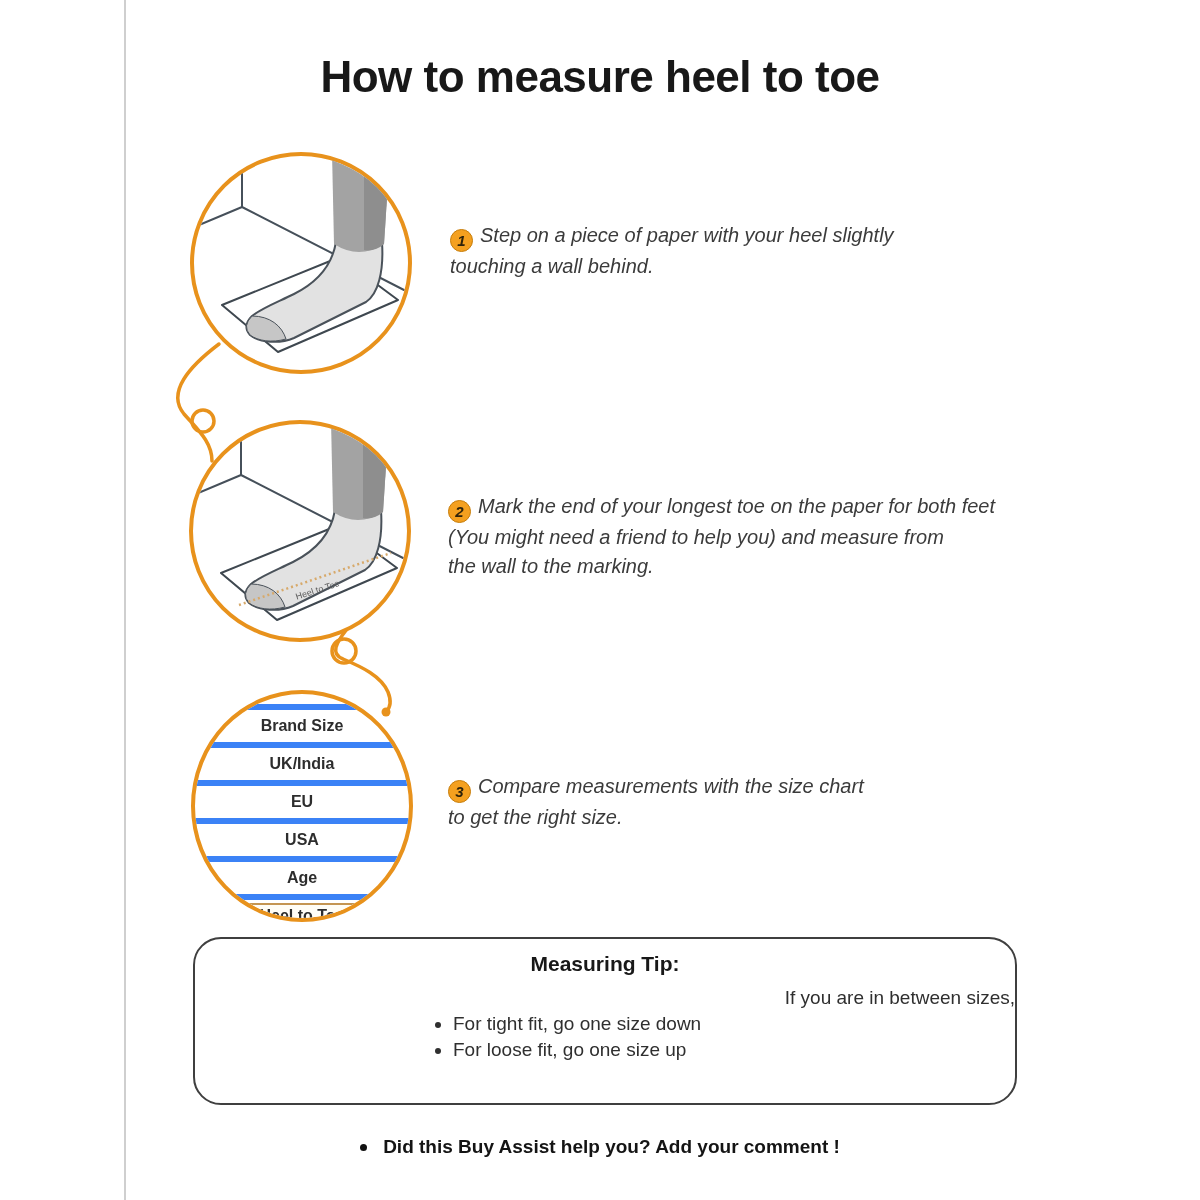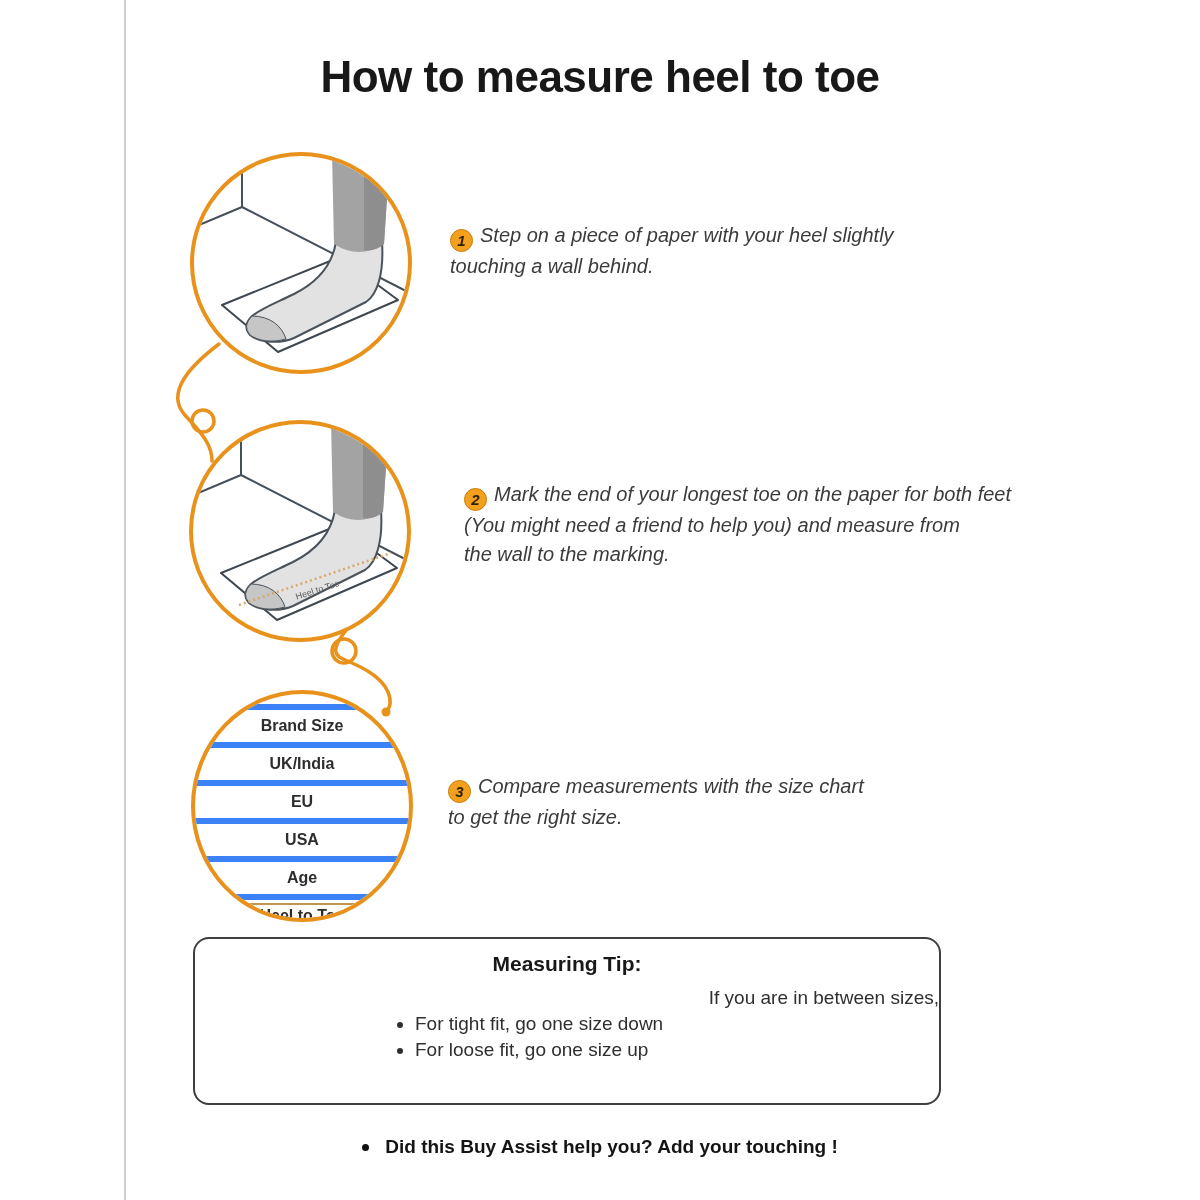--- a/index.html
+++ b/index.html
@@ -30,33 +30,33 @@
     height:32px;border-top:6px solid #3b82f6;display:flex;align-items:center;justify-content:center;
     font-size:16px;font-weight:700;color:#2d2d2d;
   }
   .sc-highlight{
     border:2px solid #c49552;background:#fffdf6;padding:2px 12px;border-radius:2px;
     font-size:16px;font-weight:700;color:#2d2d2d;
   }
   
   .step{position:absolute;font-size:20px;line-height:29px;color:#3b3b3b;font-style:italic;}
   .s1{left:450px;top:221px;width:560px;}
-  .s2{left:448px;top:480px;width:620px;margin-left:16px;}
+  .s2{left:448px;top:492px;width:620px;}
   .s3{left:448px;top:772px;width:560px;}
   .badge{
     display:inline-flex;align-items:center;justify-content:center;
     width:23px;height:23px;border-radius:50%;background:var(--badge);
     border:1px solid #c77d0a;color:#2f230a;font-size:15px;font-weight:700;
     margin-right:7px;vertical-align:-4px;box-sizing:border-box;
   }
   .step-body{white-space:pre-line;}
   
   .tip-box{
-    position:absolute;left:193px;top:937px;width:748px;height:168px;
-    border:2px solid #3f3f3f;border-radius:16px;background:#fff;box-sizing:border-box;
+    position:absolute;left:193px;top:937px;width:824px;height:168px;
+    border:2px solid #3f3f3f;border-radius:28px;background:#fff;box-sizing:border-box;
     padding-top:13px;
   }
   .tip-title{text-align:center;font-size:21px;font-weight:700;color:#181818;}
   .tip-line1{text-align:center;font-size:19px;color:#2f2f2f;margin-top:9px;}
   .tip-line2{text-align:right;font-size:19px;color:#2f2f2f;margin-top:11px;}
   .tip-bullets{
     width:330px;margin:2px auto 0;padding-left:26px;font-size:19px;color:#2f2f2f;
   }
   .tip-bullets li{margin-top:4px;}
   
@@ -158,16 +158,16 @@
     <div class="tip-title">Measuring Tip:</div>
     <div class="tip-line2">If you are in between sizes,</div>
     <ul class="tip-bullets">
       <li>For tight fit, go one size down</li>
       <li>For loose fit, go one size up</li>
     </ul>
   </div>
 
   <div class="footer-note">
     <span class="footer-dot"></span>
-    <span class="footer-text">Did this Buy Assist help you? Add your touching !</span>
+    <span class="footer-text">Did this Buy Assist help you? Add your comment !</span>
   </div>
 
 </div>
 
 </body></html>

